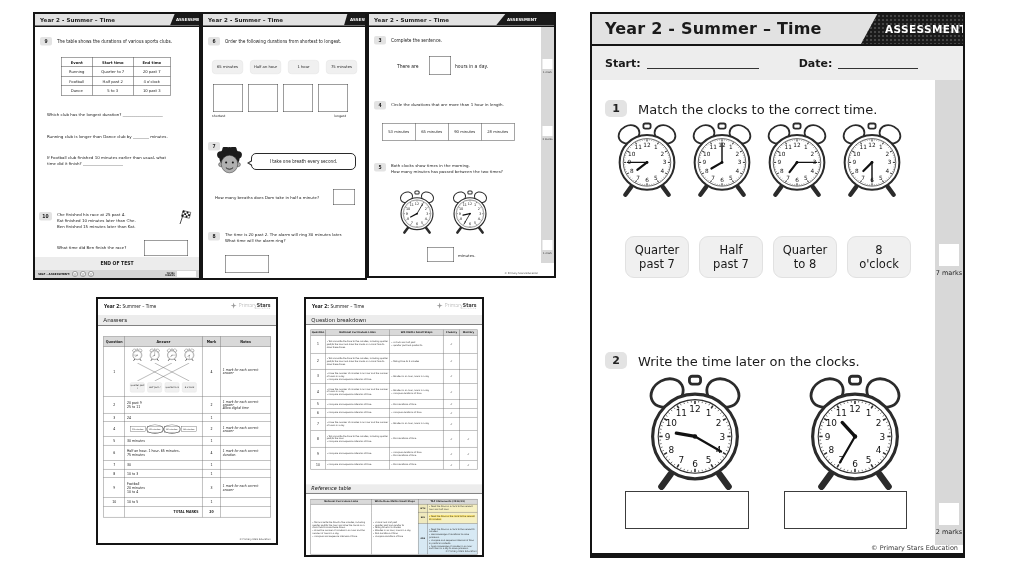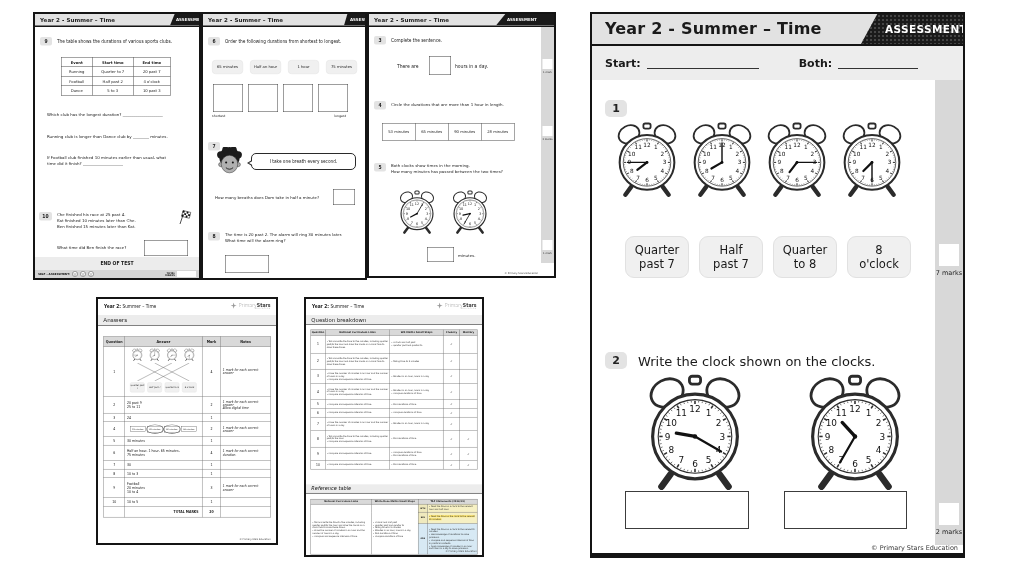--- a/index.html
+++ b/index.html
@@ -779,31 +779,32 @@
   <div class="page" id="mainPage" style="left:590px; top:12px; width:375px; height:546px; border-bottom-width:5px;">
     <div class="inner" style="width:371px; height:539px;">
       <div class="wshead" style="height:32px; border-bottom-width:2.5px;">
         <div class="wstitle" style="font-size:16px; line-height:30px; padding-left:13px;">Year 2 - Summer – Time</div>
         <div class="badge" style="width:102px; font-size:10.5px; padding-left:24px; letter-spacing:.4px;">ASSESSMENT</div>
       </div>
       <div class="abs" style="left:0; top:32px; width:371px; height:34px; background:#ededed; display:flex; align-items:center; padding-left:13px; gap:6px;">
         <span style="font-size:11px; font-weight:bold;">Start:</span>
         <span style="display:inline-block; width:112px; border-bottom:1.2px solid #333; height:12px;"></span>
         <span style="width:28px;"></span>
-        <span style="font-size:11px; font-weight:bold;">Both:</span>
+        <span style="font-size:11px; font-weight:bold;">Date:</span>
         <span style="display:inline-block; width:80px; border-bottom:1.2px solid #333; height:12px;"></span>
       </div>
 
       <div class="margincol" style="right:0; top:66px; width:28px; height:465px;"></div>
       <div class="markbox" style="right:4px; top:230px; width:20px; height:22px;"></div>
       <div class="marklabel" style="right:0; top:255px; width:28px; font-size:6.5px;">7 marks</div>
       <div class="markbox" style="right:4px; top:489px; width:20px; height:22px;"></div>
       <div class="marklabel" style="right:0; top:514px; width:28px; font-size:6.5px;">2 marks</div>
 
       <div class="qnum" style="left:13px; top:86px; width:22px; height:17px; border-radius:5px; font-size:11px; line-height:17px;">1</div>
+      <div class="abs" style="left:46px; top:88px; font-size:13px;">Match the clocks to the correct time.</div>
 
       <div class="abs" style="left:19px; top:108px; display:flex; gap:3px;">
         <div class="clock" style="width:72px; height:75px;">
             <svg viewBox="0 0 100 104" xmlns="http://www.w3.org/2000/svg">
               <g fill="#fff" stroke="#2b2b2b" stroke-width="2.5">
                 <ellipse cx="25" cy="17" rx="15" ry="12" transform="rotate(-28 25 17)"></ellipse>
                 <ellipse cx="75" cy="17" rx="15" ry="12" transform="rotate(28 75 17)"></ellipse>
                 <rect x="45" y="2" width="10" height="7" rx="2.5"></rect>
                 <path d="M28,90 L20,101" stroke-width="6" stroke-linecap="round"></path>
                 <path d="M72,90 L80,101" stroke-width="6" stroke-linecap="round"></path>
@@ -1154,21 +1155,21 @@
       </div>
 
       <div class="abs" style="left:33px; top:222px; display:flex; gap:10px;">
         <div class="chip" style="width:64px; height:42px; font-size:11.5px; border-radius:9px; padding:0 6px;">Quarter past 7</div>
         <div class="chip" style="width:64px; height:42px; font-size:11.5px; border-radius:9px; padding:0 6px;">Half past 7</div>
         <div class="chip" style="width:64px; height:42px; font-size:11.5px; border-radius:9px; padding:0 6px;">Quarter to 8</div>
         <div class="chip" style="width:64px; height:42px; font-size:11.5px; border-radius:9px; padding:0 6px;">8 o'clock</div>
       </div>
 
       <div class="qnum" style="left:13px; top:338px; width:22px; height:17px; border-radius:5px; font-size:11px; line-height:17px;">2</div>
-      <div class="abs" style="left:46px; top:340px; font-size:13px;">Write the clock shown on the clocks.</div>
+      <div class="abs" style="left:46px; top:340px; font-size:13px;">Write the time later on the clocks.</div>
 
       <div class="clock abs" style="left:47px; top:360px; width:112px; height:116px;">
           <svg viewBox="0 0 100 104" xmlns="http://www.w3.org/2000/svg">
             <g fill="#fff" stroke="#2b2b2b" stroke-width="2.5">
               <ellipse cx="25" cy="17" rx="15" ry="12" transform="rotate(-28 25 17)"></ellipse>
               <ellipse cx="75" cy="17" rx="15" ry="12" transform="rotate(28 75 17)"></ellipse>
               <rect x="45" y="2" width="10" height="7" rx="2.5"></rect>
               <path d="M28,90 L20,101" stroke-width="6" stroke-linecap="round"></path>
               <path d="M72,90 L80,101" stroke-width="6" stroke-linecap="round"></path>
             </g>

